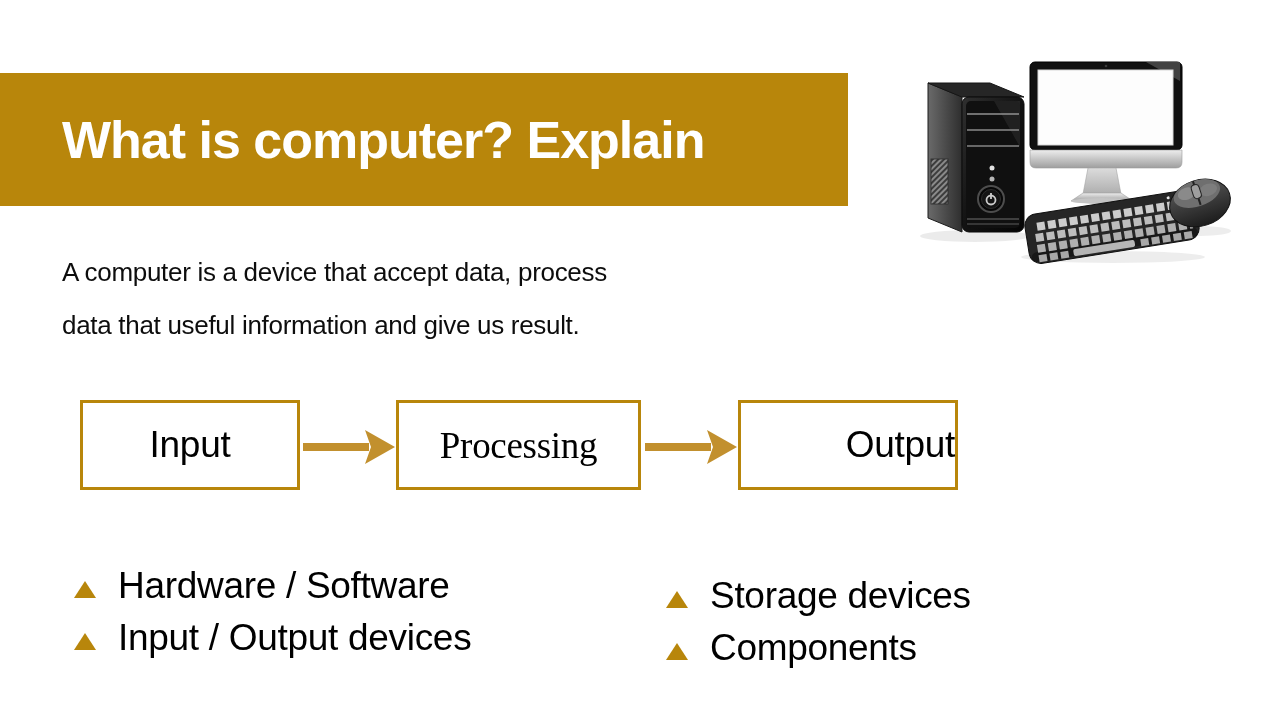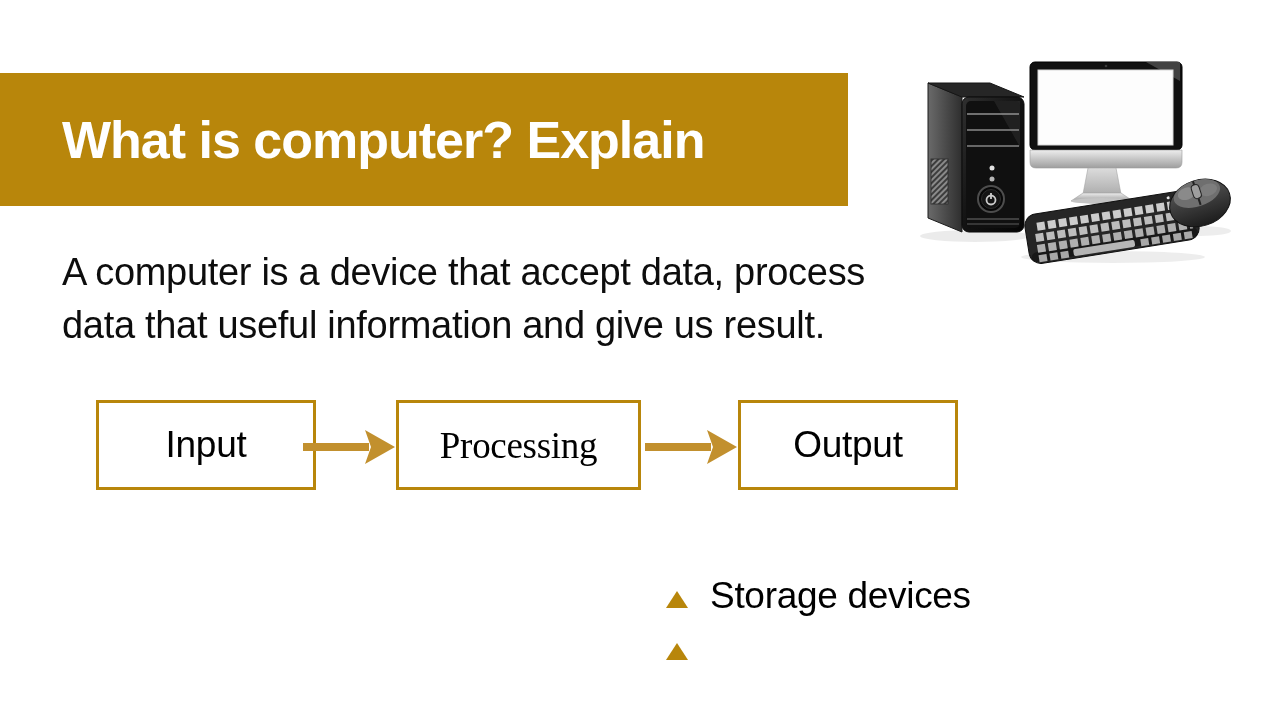--- a/index.html
+++ b/index.html
@@ -13,33 +13,33 @@
     font-family:"Liberation Sans", sans-serif;color:var(--text);
   }
   
   .band{position:absolute;left:0;top:73px;width:848px;height:133px;background:var(--accent);}
   .band h1{
     margin:0;position:absolute;left:62px;top:0;height:100%;display:flex;align-items:center;
     font-size:52px;font-weight:bold;color:#ffffff;letter-spacing:-1px;white-space:nowrap;
   }
   
   .intro{
-    position:absolute;left:62px;top:246px;font-size:38px;line-height:53px;
+    position:absolute;left:62px;top:246px;font-size:26px;line-height:53px;
     letter-spacing:-0.3px;color:var(--text);
   }
   .intro span{display:block;white-space:nowrap;}
   
   .fbox{
     position:absolute;top:400px;height:90px;box-sizing:border-box;background:#fff;
     border:3px solid var(--accent);display:flex;align-items:center;justify-content:center;
     font-size:37px;color:#000;letter-spacing:-0.3px;
   }
-  .fbox.input{left:80px;width:220px;margin-left:16px;}
+  .fbox.input{left:80px;width:220px;}
   .fbox.processing{left:396px;width:245px;font-family:Liberation Serif, serif;}
-  .fbox.output{left:738px;width:220px;}
+  .fbox.output{left:738px;width:220px;justify-content:flex-end;}
   .arrow{position:absolute;top:430px;width:92px;height:34px;}
   .arrow.a1{left:303px;} .arrow.a2{left:645px;}
   .arr{fill:var(--accent_light);}
   
   .blist{position:absolute;}
   .blist.left{left:74px;top:560px;}
   .blist.right{left:666px;top:564px;margin-top:6px;}
   .bitem{display:flex;align-items:center;height:52px;font-size:37px;color:#000;letter-spacing:-0.3px;white-space:nowrap;}
   .tri{
     width:0;height:0;margin-right:22px;margin-top:6px;flex:0 0 auto;
@@ -74,27 +74,38 @@
     <span>Processing</span>
   </div>
   <svg class="arrow a2" viewBox="0 0 92 34">
     <rect class="arr" x="0" y="13" width="66" height="8"></rect>
     <polygon class="arr" points="62,0 92,17 62,34 68,17"></polygon>
   </svg>
   <div class="fbox output">
     <span>Output</span>
   </div>
 
+  <div class="blist left">
+    <div class="bitem">
+      <span class="tri"></span>
+      <span>Hardware / Software</span>
+    </div>
+    <div class="bitem">
+      <span class="tri"></span>
+      <span>Input / Output devices</span>
+    </div>
+  </div>
   <div class="blist right">
     <div class="bitem">
       <span class="tri"></span>
       <span>Storage devices</span>
     </div>
     <div class="bitem">
       <span class="tri"></span>
+      <span>Components</span>
     </div>
   </div>
 
   <svg class="illus" viewBox="0 0 345 230">
     <defs>
       <linearGradient id="gSide" x1="0" y1="0" x2="1" y2="0">
         <stop offset="0" stop-color="#6a6a6a"></stop>
           <stop offset="1" stop-color="#2e2e2e"></stop>
       </linearGradient>
       <linearGradient id="gFront" x1="0" y1="0" x2="1" y2="1">

